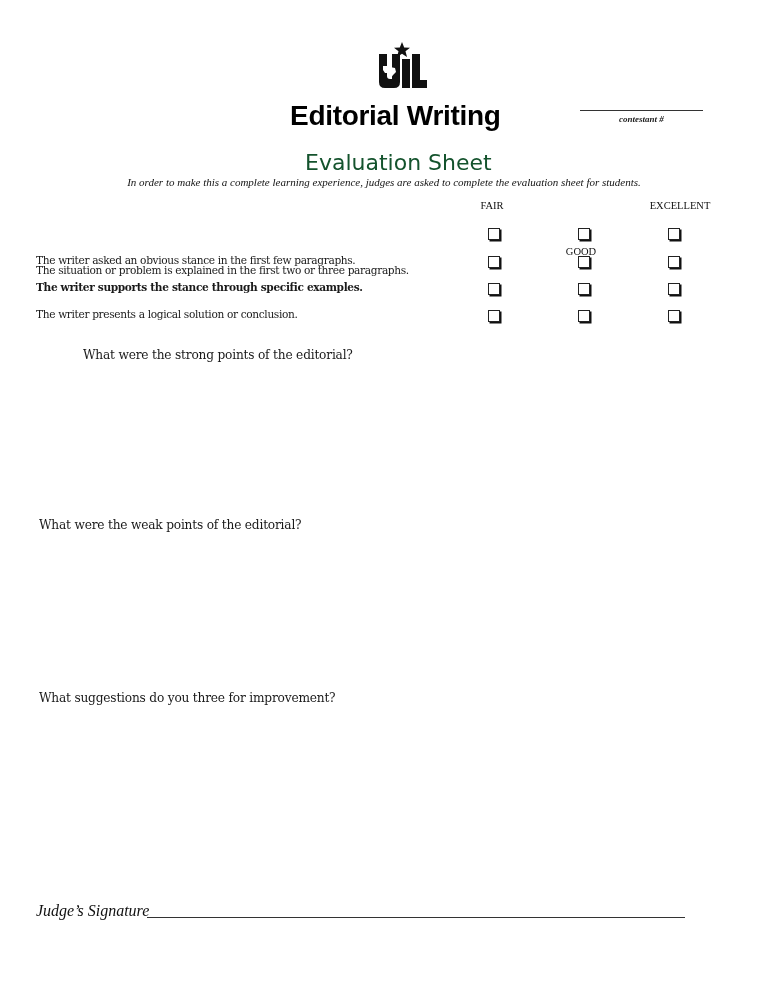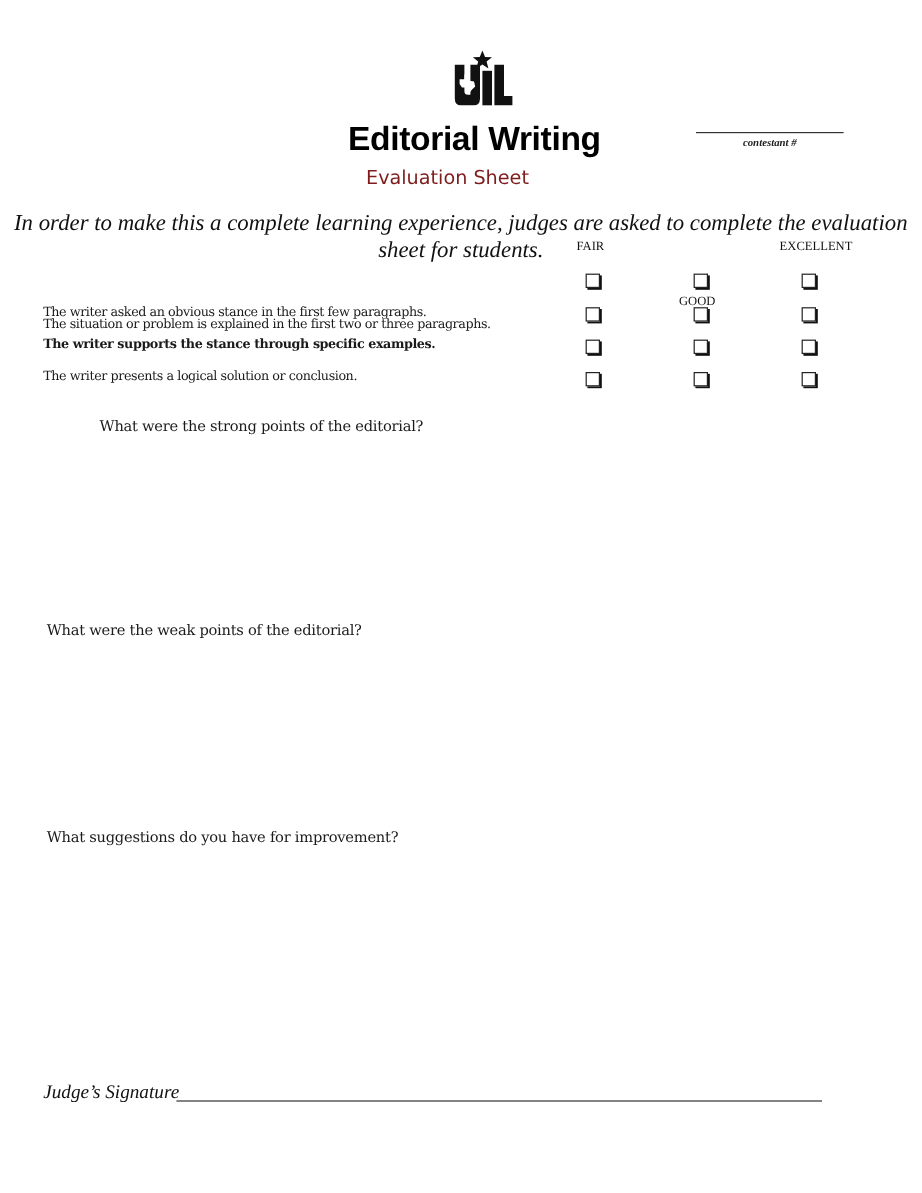--- a/index.html
+++ b/index.html
@@ -3,26 +3,26 @@
   <meta charset="utf-8">
   <style>
     html, body { margin: 0; padding: 0; background: #ffffff; }
     body { width: 768px; height: 994px; position: relative; overflow: hidden; color: #111; font-family: "Liberation Serif", serif; }
     .abs { position: absolute; }
 
     
     .logo { left: 378px; top: 42px; width: 50px; height: 46px; }
 
     .title { left: 290px; top: 100px; width: 218px; font-family: "Liberation Sans", sans-serif; font-weight: bold; font-size: 28px; letter-spacing: -0.3px; white-space: nowrap; color: #000; }
-    .subtitle { left: 305px; top: 138px; font-family: "DejaVu Sans", sans-serif; font-size: 16px; white-space: nowrap; color: #7f1d1d; }
+    .subtitle { left: 305px; top: 150px; font-family: "DejaVu Sans", sans-serif; font-size: 22px; white-space: nowrap; color: #14532d; }
 
     .contestant-line { left: 580px; top: 110px; width: 123px; border-top: 1px solid #333; }
     .contestant-label { left: 580px; top: 114px; width: 123px; text-align: center; font-family: "Liberation Serif", serif; font-style: italic; font-weight: bold; font-size: 9px; color: #222; }
 
-    .intro { left: 0; width: 768px; top: 176px; text-align: center; font-family: "Liberation Serif", serif; font-style: italic; font-size: 19px; color: #111; }
+    .intro { left: 0; width: 768px; top: 176px; text-align: center; font-family: "Liberation Serif", serif; font-style: italic; font-size: 11px; color: #111; }
 
     .col-head { top: 200px; font-family: "Liberation Serif", serif; font-size: 10.5px; color: #111; text-align: center; width: 80px; }
     .col-fair { left: 452px; }
     .col-good { left: 541px; margin-top: 46px; }
     .col-exc { left: 640px; }
 
     .crit-label { left: 36px; font-family: "DejaVu Serif", serif; font-size: 10.6px; color: #1a1a1a; white-space: nowrap; letter-spacing: -0.35px; }
     .chk { width: 10px; height: 10px; border: 1px solid #222; background: #fff; box-shadow: 1.5px 1.5px 0 #111; }
 
     .question { left: 39px; font-family: "DejaVu Serif", serif; font-size: 12.2px; color: #1a1a1a; white-space: nowrap; letter-spacing: -0.2px; }
@@ -87,17 +87,17 @@
     <div class="abs chk" style="left:668px; top:310px;"></div>
   </div>
 </div>
 
 <div class="abs question" style="top:348px;margin-left:44px;">What were the strong points of the editorial?</div>
 <textarea class="abs answer-area" style="top: 370px; height: 140px;"></textarea>
 
 <div class="abs question" style="top:518px;">What were the weak points of the editorial?</div>
 <textarea class="abs answer-area" style="top: 540px; height: 140px;"></textarea>
 
-<div class="abs question" style="top:691px;">What suggestions do you have for improvement?</div>
+<div class="abs question" style="top:691px;">What suggestions do you three for improvement?</div>
 <textarea class="abs answer-area" style="top: 713px; height: 170px;"></textarea>
 
 <div class="abs sig-label">Judge’s Signature</div>
 <div class="abs sig-line"></div>
 
 </body></html>

